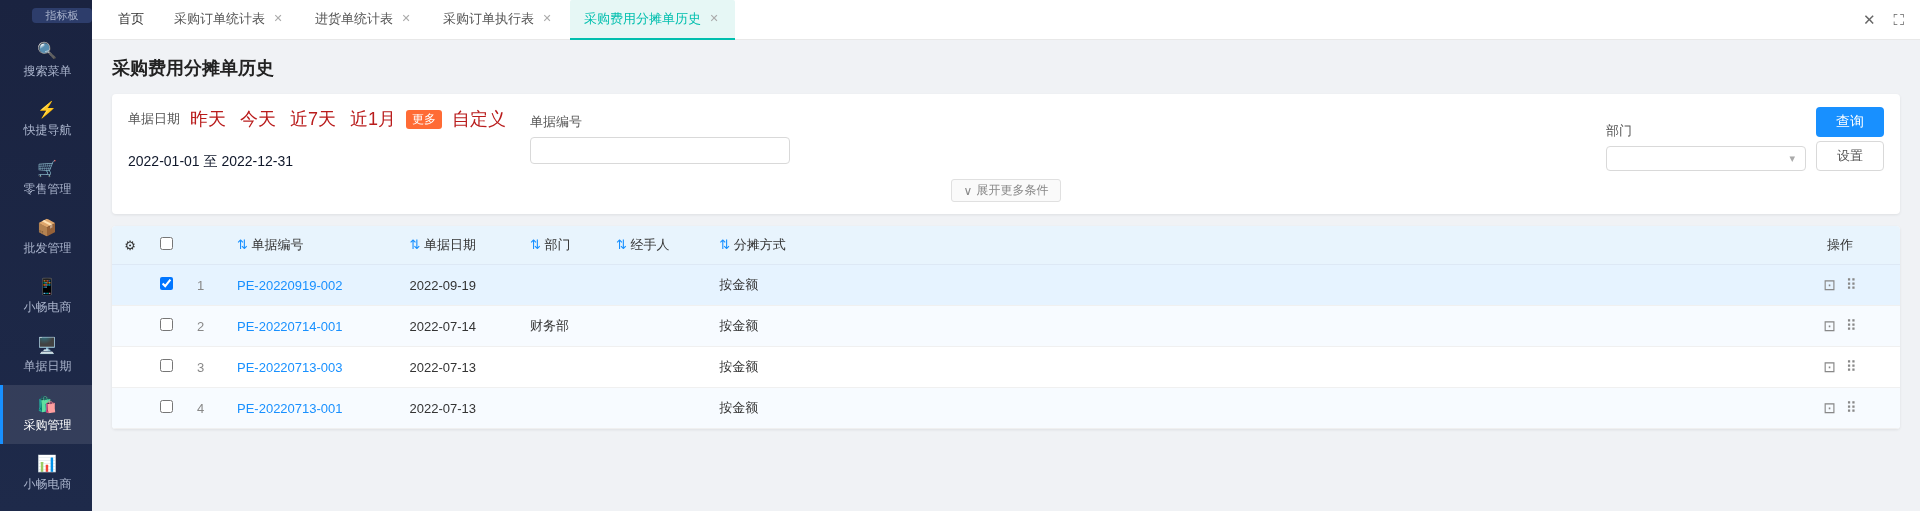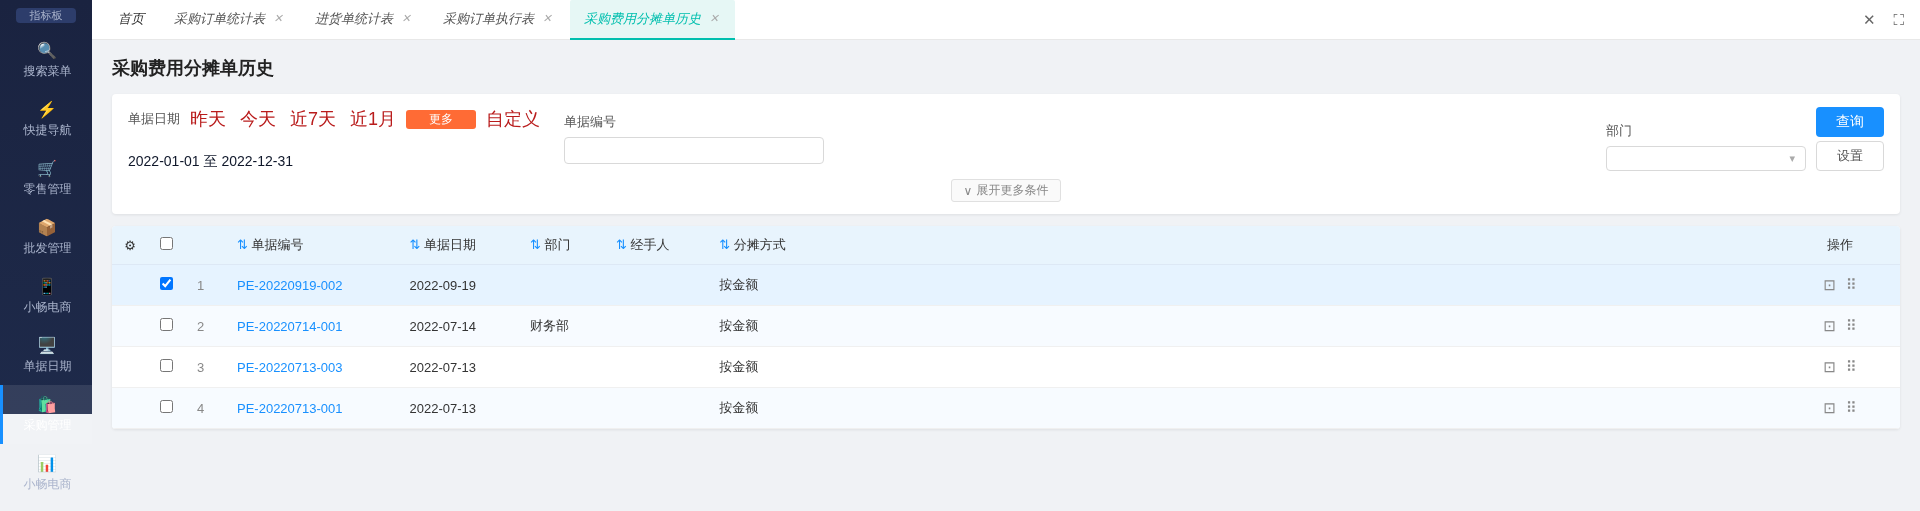--- a/index.html
+++ b/index.html
@@ -4,24 +4,24 @@
   <style>
     * { box-sizing: border-box; margin: 0; padding: 0; }
     body { font-family: 'Microsoft YaHei', Arial, sans-serif; font-size: 13px; background: #f0f2f5; display: flex; height: 511px; overflow: hidden; }
 
     
     .sidebar {
       width: 92px;
       background: linear-gradient(180deg, #1a2340 0%, #1e2a4a 100%);
       display: flex;
       flex-direction: column;
-      align-items: center;
+      align-items: flex-end;
       padding-top: 8px;
       flex-shrink: 0;
-      height: 414px;
+      height: 511px;
     }
     .sidebar-logo {
       width: 60px;
       height: 36px;
       background: #2d3d6b;
       border-radius: 4px;
       margin-bottom: 8px;
       display: flex;
       align-items: center;
       justify-content: center;
@@ -66,21 +66,20 @@
       display: flex;
       align-items: center;
       padding: 0 14px;
       height: 40px;
       font-size: 13px;
       color: #555;
       cursor: pointer;
       border-bottom: 2px solid transparent;
       white-space: nowrap;
       margin-right: 2px;
-      font-style: italic;
     }
     .tab.home { color: #333; }
     .tab.active {
       background: #e6f7f5;
       color: #00bfae;
       border-bottom: 2px solid #00bfae;
       border-radius: 2px 2px 0 0;
     }
     .tab .tab-close {
       margin-left: 6px;
@@ -188,21 +187,21 @@
     .date-shortcut {
       color: #b91c1c;
       cursor: pointer;
       font-size: 18px;
       padding: 1px 4px;
     }
     .date-shortcut.more {
       background: #ff6b35;
       color: #fff;
       border-radius: 3px;
-      padding: 1px 23px;
+      padding: 1px 6px;
       font-size: 12px;
     }
     .date-range {
       color: #0f172a;
       font-size: 14px;
       margin-top: 17px;
     }
     .filter-input {
       border: 1px solid #d9d9d9;
       border-radius: 4px;

